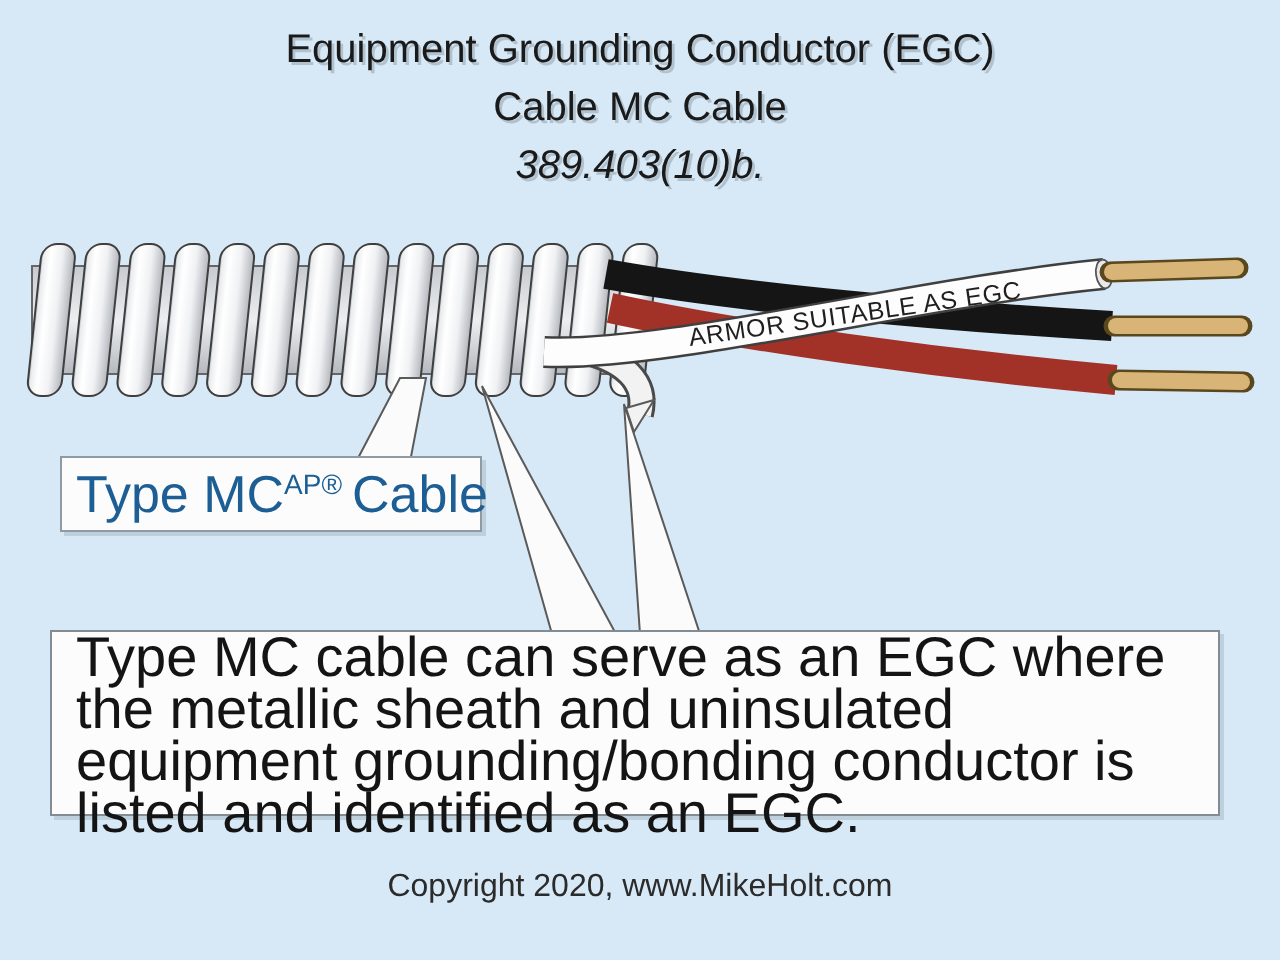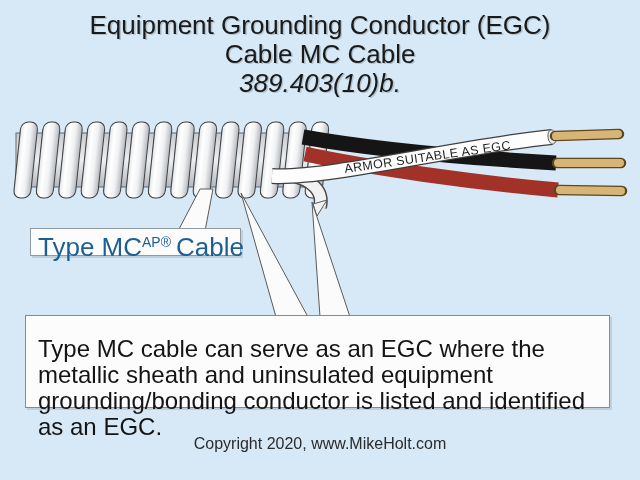--- a/index.html
+++ b/index.html
@@ -7,48 +7,48 @@
     position:relative;
     width:640px;height:480px;
     background:var(--background,#d7e9f6);
     font-family:"Liberation Sans", sans-serif;
     overflow:hidden;
   }
   
   .title-block{
     position:absolute;top:11px;left:0;width:640px;
     text-align:center;color:var(--title-text,#1a1a1a);
-    font-size:26px;line-height:29px;
+    font-size:20px;line-height:29px;
     text-shadow:1.4px 1.4px 0 rgba(130,145,158,.45);
   }
   .title-ref{font-style:italic;}
   
   #diagram-svg{position:absolute;left:0;top:0;width:640px;height:480px;}
   
   .cable-label-box{
-    position:absolute;left:30px;top:228px;width:211px;height:28px;
+    position:absolute;left:30px;top:228px;width:211px;height:38px;
     background:var(--box-bg,#fcfcfc);
     border:1px solid #8f9aa2;
     box-shadow:2px 2px 0 rgba(120,135,148,.25);
     color:var(--label-blue,#1d5f94);
     font-size:26px;line-height:37px;
     padding-left:7px;box-sizing:border-box;
     white-space:nowrap;
   }
   .cable-label-box sup{font-size:14px;line-height:0;vertical-align:9px;}
   .cable-label-suffix{margin-left:5px;}
   
   .note-box{
     position:absolute;left:25px;top:315px;width:585px;height:93px;
     background:var(--box-bg,#fcfcfc);
     border:1px solid #828c94;
     box-shadow:2px 2px 0 rgba(120,135,148,.25);
     box-sizing:border-box;
-    padding:20px 12px;
-    color:#141414;font-size:24px;line-height:26px;
+    padding:0 12px;
+    color:#141414;font-size:28px;line-height:26px;
   }
   
   .copyright{
     position:absolute;left:0;top:435px;width:640px;
     text-align:center;font-size:16px;color:#2b2b2b;
   }
 </style>
 </head>
 <body>
 

